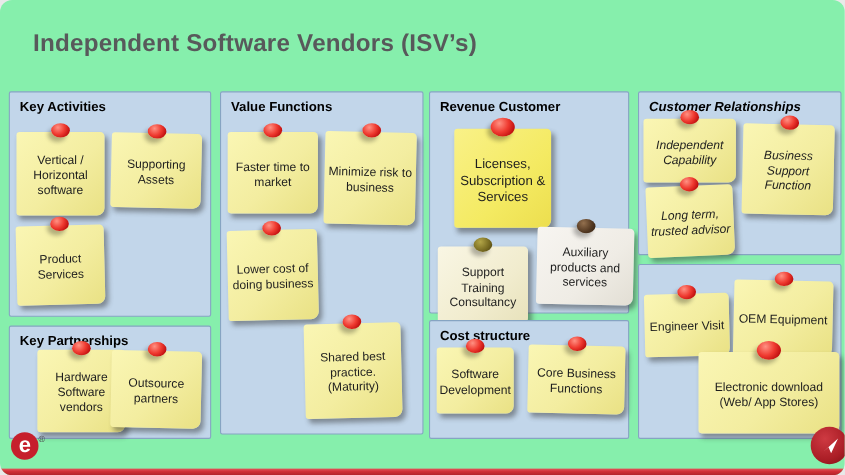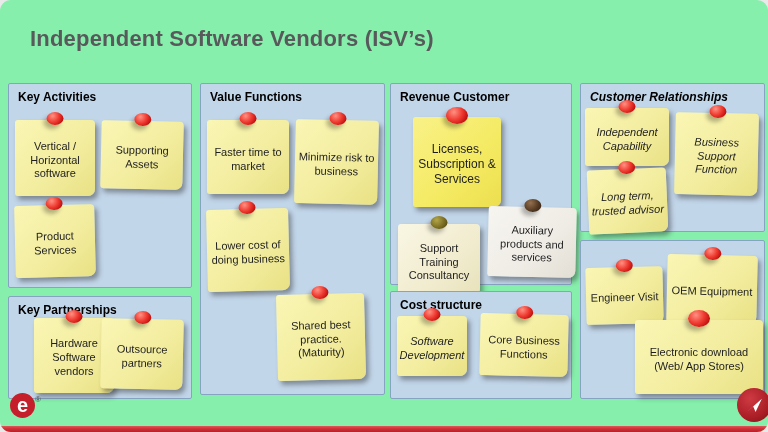--- a/index.html
+++ b/index.html
@@ -124,21 +124,21 @@
       <span>Support Training Consultancy</span>
     </div>
     <div class="note paper-white tilt-r" style="left:97px;top:123px;width:88px;height:70px;">
       <span class="pin pin-brown"></span>
       <span>Auxiliary products and services</span>
     </div>
   </div>
 
   <div class="panel" style="left:390px;top:291px;width:180px;height:106px;">
     <div class="panel-title">Cost structure</div>
-    <div class="note paper-yellow" style="left:6px;top:24px;width:70px;height:60px;font-style:italic;">
+    <div class="note paper-yellow" style="left:6px;top:24px;width:70px;height:60px;">
       <span class="pin pin-red"></span>
       <span>Software Development</span>
     </div>
     <div class="note paper-yellow tilt-r" style="left:89px;top:22px;width:88px;height:62px;">
       <span class="pin pin-red"></span>
       <span>Core Business Functions</span>
     </div>
   </div>
 
   <div class="panel" style="left:580px;top:83px;width:183px;height:147px;font-style:italic;">

